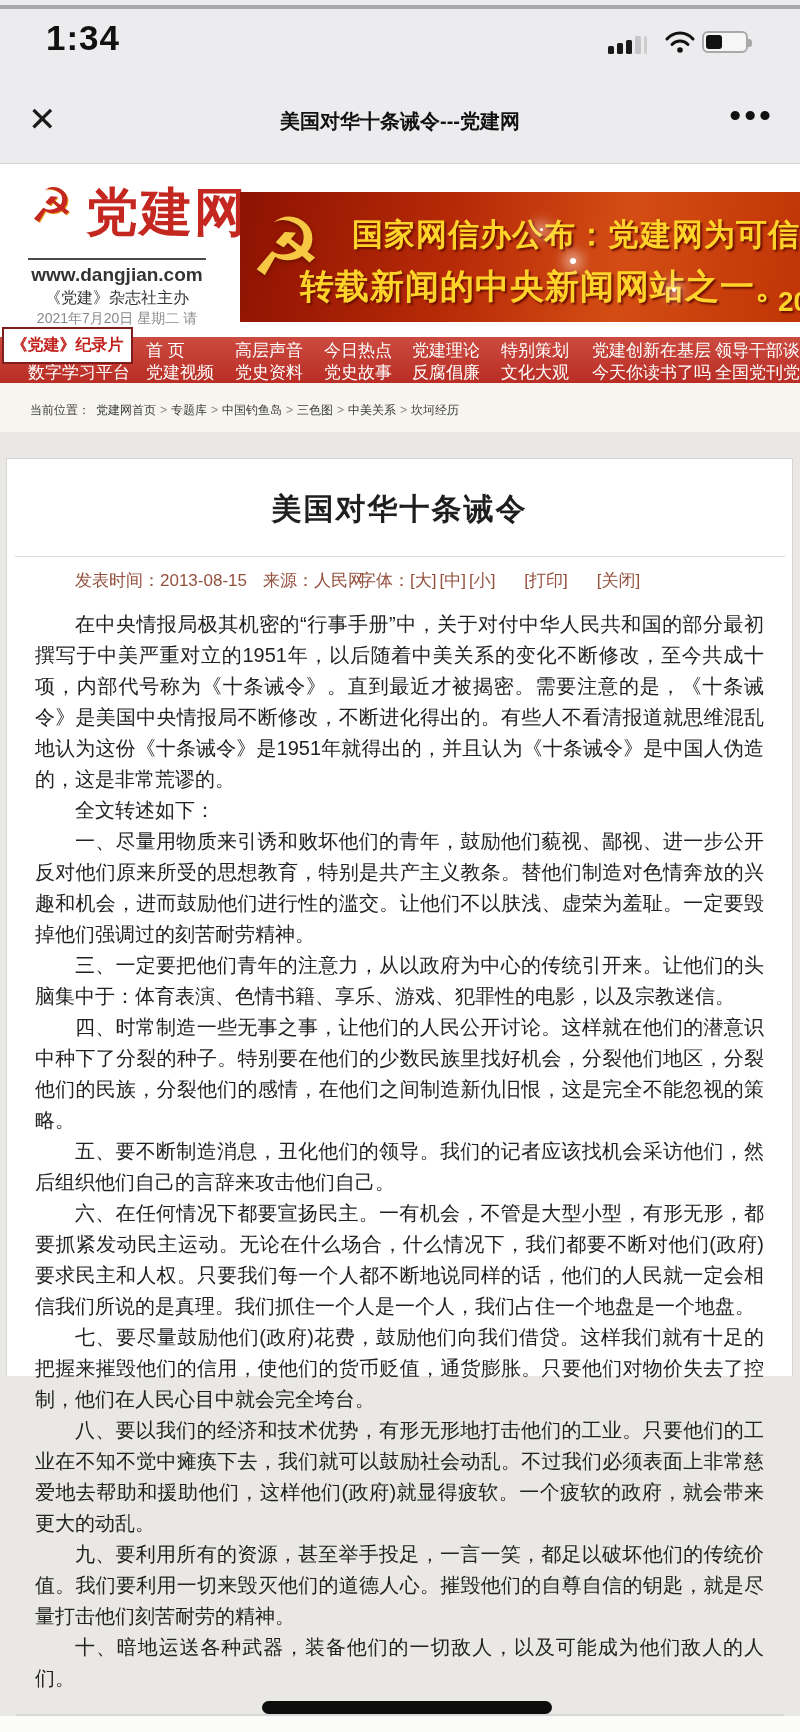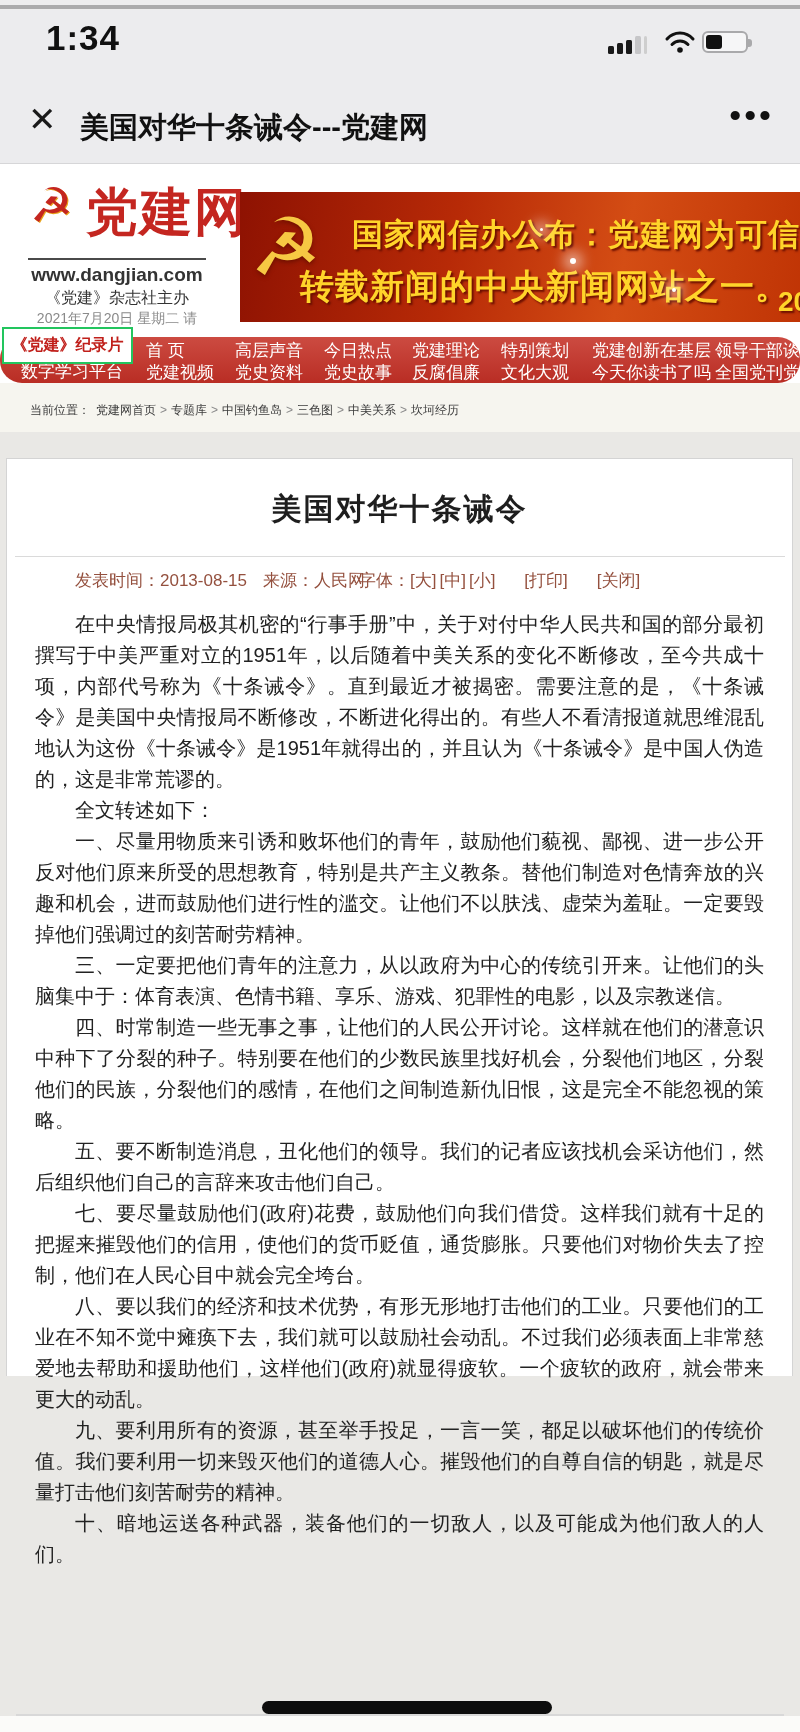--- a/index.html
+++ b/index.html
@@ -12,46 +12,46 @@
   .time{position:absolute;left:46px;top:18px;font-size:35px;font-weight:600;color:#111;letter-spacing:1px;}
   .sig{position:absolute;left:608px;top:32px;width:52px;height:22px;}
   .sig i{position:absolute;bottom:0;width:6px;border-radius:1.5px;background:#1a1a1a;display:block;}
   .sig i.b1{left:0;height:8px;} .sig i.b2{left:9px;height:11px;} .sig i.b3{left:18px;height:14px;}
   .sig i.b4{left:27px;height:18px;background:#c6c6c8;} .sig i.b5{left:36px;height:18px;width:3px;background:#cecece;}
   .wifi{position:absolute;left:664px;top:30px;}
   .battery{position:absolute;left:702px;top:31px;width:46px;height:22px;border:2px solid #a9a9ab;border-radius:6px;box-sizing:border-box;background:#f6f6f7;}
   .battery .fill{position:absolute;left:2px;top:2px;bottom:2px;width:16px;background:#111;border-radius:3px;}
   .battery .nub{position:absolute;right:-6px;top:6px;width:4px;height:8px;background:#a9a9ab;border-radius:0 3px 3px 0;}
   .close-x{position:absolute;left:28px;top:102px;font-size:34px;font-weight:300;color:#1a1a1a;cursor:pointer;line-height:1;}
-  .btitle{position:absolute;left:80px;right:80px;top:108px;font-size:29px;font-weight:700;color:#111;white-space:nowrap;overflow:hidden;}
+  .btitle{position:absolute;left:80px;right:80px;top:108px;text-align:center;font-size:20px;font-weight:700;color:#111;white-space:nowrap;overflow:hidden;}
   .menu-dots{position:absolute;right:26px;top:96px;font-size:34px;letter-spacing:3px;color:#111;cursor:pointer;}
 
   
   .site-header{position:absolute;left:0;top:164px;width:800px;height:173px;background:#fff;}
   .emblem{position:absolute;left:30px;top:18px;font-size:48px;color:var(--logo-red,#c42620);text-shadow:1px 1px 0 #e8a21a;line-height:1;}
   .logo-text{position:absolute;left:86px;top:14px;font-size:52px;font-weight:700;color:var(--logo-red,#c42620);font-family:"DejaVu Serif", serif;letter-spacing:2px;}
   .logo-line{position:absolute;left:28px;top:94px;width:178px;height:2px;background:#4a4a4a;}
   .site-url{position:absolute;left:28px;top:100px;width:178px;text-align:center;font-size:19px;font-weight:700;color:#333;}
   .organizer{position:absolute;left:28px;top:124px;width:178px;text-align:center;font-size:16px;color:#333;}
   .date-line{position:absolute;left:28px;top:146px;width:178px;text-align:center;font-size:14px;color:#8a8a8a;}
   .banner{position:absolute;left:240px;top:28px;width:560px;height:130px;overflow:hidden;cursor:pointer;
           background:linear-gradient(100deg,#8e1202 0%,#b72a07 38%,#d44d14 68%,#c03405 100%);}
   .banner-emblem{position:absolute;left:10px;top:16px;font-size:80px;color:#f7c843;line-height:1;text-shadow:0 2px 4px #6d1000;}
   .banner-l1{position:absolute;left:112px;top:22px;font-size:31px;font-weight:700;color:var(--banner-gold,#ffd42a);letter-spacing:1px;white-space:nowrap;text-shadow:2px 2px 2px #6d1000;}
   .banner-l2{position:absolute;left:60px;top:72px;font-size:34px;font-weight:700;color:var(--banner-gold,#ffd42a);letter-spacing:1px;white-space:nowrap;text-shadow:2px 2px 2px #6d1000;}
   .banner-corner{position:absolute;left:538px;top:94px;font-size:28px;font-weight:700;color:var(--banner-gold,#ffd42a);text-shadow:2px 2px 2px #6d1000;}
   .spark{position:absolute;width:6px;height:6px;background:#fff;border-radius:50%;box-shadow:0 0 14px 5px rgba(255,255,255,.75);}
   .s1{left:330px;top:66px;} .s2{left:432px;top:96px;width:4px;height:4px;} .s3{left:300px;top:36px;width:3px;height:3px;}
 
   
-  .nav-bar{position:absolute;left:0;top:337px;width:800px;height:46px;background:linear-gradient(180deg,#cc4b41,#b92d24);overflow:hidden;border-radius:22px;}
+  .nav-bar{position:absolute;left:0;top:337px;width:800px;height:46px;background:linear-gradient(180deg,#cc4b41,#b92d24);overflow:hidden;}
   .nav-grid{display:grid;grid-template-columns:146px 89px 89px 88px 89px 91px 123px auto;grid-auto-rows:21px;row-gap:1px;padding-top:3px;}
   .nav-item{color:#fff;font-size:17px;font-weight:500;white-space:nowrap;line-height:21px;cursor:pointer;}
-  .nav-first{padding-left:21px;font-family:Liberation Mono, monospace;}
-  .nav-box{position:absolute;left:2px;top:327px;width:131px;height:37px;background:#fff;border:2px solid #22c55e;box-sizing:border-box;
+  .nav-first{padding-left:28px;}
+  .nav-box{position:absolute;left:2px;top:327px;width:131px;height:37px;background:#fff;border:2px solid #7f1d1d;box-sizing:border-box;
            display:flex;align-items:center;justify-content:center;font-size:16px;font-weight:700;color:#c01f1a;cursor:pointer;white-space:nowrap;}
 
   
   .breadcrumb{position:absolute;left:0;top:383px;width:800px;height:49px;background:var(--breadcrumb-bg,#f6f5ef);
               line-height:55px;font-size:12px;color:#3c3c3c;padding-left:30px;box-sizing:border-box;white-space:nowrap;overflow:hidden;}
   .bc-label{margin-right:6px;}
   .crumb{cursor:pointer;}
   .crumb-sep{color:#8a8a8a;margin:0 4px;}
 
   
@@ -157,20 +157,21 @@
       <div class="meta-right">
         <span>字体：</span><span id="font-controls"><span class="ctl">[大]</span><span class="ctl">[中]</span><span class="ctl">[小]</span><span class="ctl ctl-gap">[打印]</span><span class="ctl ctl-gap">[关闭]</span></span>
       </div>
       <div class="article-body" id="article-body">
           <p>在中央情报局极其机密的“行事手册”中，关于对付中华人民共和国的部分最初撰写于中美严重对立的1951年，以后随着中美关系的变化不断修改，至今共成十项，内部代号称为《十条诫令》。直到最近才被揭密。需要注意的是，《十条诫令》是美国中央情报局不断修改，不断进化得出的。有些人不看清报道就思维混乱地认为这份《十条诫令》是1951年就得出的，并且认为《十条诫令》是中国人伪造的，这是非常荒谬的。</p>
           <p>全文转述如下：</p>
           <p>一、尽量用物质来引诱和败坏他们的青年，鼓励他们藐视、鄙视、进一步公开反对他们原来所受的思想教育，特别是共产主义教条。替他们制造对色情奔放的兴趣和机会，进而鼓励他们进行性的滥交。让他们不以肤浅、虚荣为羞耻。一定要毁掉他们强调过的刻苦耐劳精神。</p>
           <p>三、一定要把他们青年的注意力，从以政府为中心的传统引开来。让他们的头脑集中于：体育表演、色情书籍、享乐、游戏、犯罪性的电影，以及宗教迷信。</p>
           <p>四、时常制造一些无事之事，让他们的人民公开讨论。这样就在他们的潜意识中种下了分裂的种子。特别要在他们的少数民族里找好机会，分裂他们地区，分裂他们的民族，分裂他们的感情，在他们之间制造新仇旧恨，这是完全不能忽视的策略。</p>
           <p>五、要不断制造消息，丑化他们的领导。我们的记者应该找机会采访他们，然后组织他们自己的言辞来攻击他们自己。</p>
+          <p>六、在任何情况下都要宣扬民主。一有机会，不管是大型小型，有形无形，都要抓紧发动民主运动。无论在什么场合，什么情况下，我们都要不断对他们(政府)要求民主和人权。只要我们每一个人都不断地说同样的话，他们的人民就一定会相信我们所说的是真理。我们抓住一个人是一个人，我们占住一个地盘是一个地盘。</p>
           <p>七、要尽量鼓励他们(政府)花费，鼓励他们向我们借贷。这样我们就有十足的把握来摧毁他们的信用，使他们的货币贬值，通货膨胀。只要他们对物价失去了控制，他们在人民心目中就会完全垮台。</p>
           <p>八、要以我们的经济和技术优势，有形无形地打击他们的工业。只要他们的工业在不知不觉中瘫痪下去，我们就可以鼓励社会动乱。不过我们必须表面上非常慈爱地去帮助和援助他们，这样他们(政府)就显得疲软。一个疲软的政府，就会带来更大的动乱。</p>
           <p>九、要利用所有的资源，甚至举手投足，一言一笑，都足以破坏他们的传统价值。我们要利用一切来毁灭他们的道德人心。摧毁他们的自尊自信的钥匙，就是尽量打击他们刻苦耐劳的精神。</p>
           <p>十、暗地运送各种武器，装备他们的一切敌人，以及可能成为他们敌人的人们。</p>
         </div>
     </div>
   </div>
 
   <div class="bottom-strip"></div>
   <div class="bottom-line"></div>

